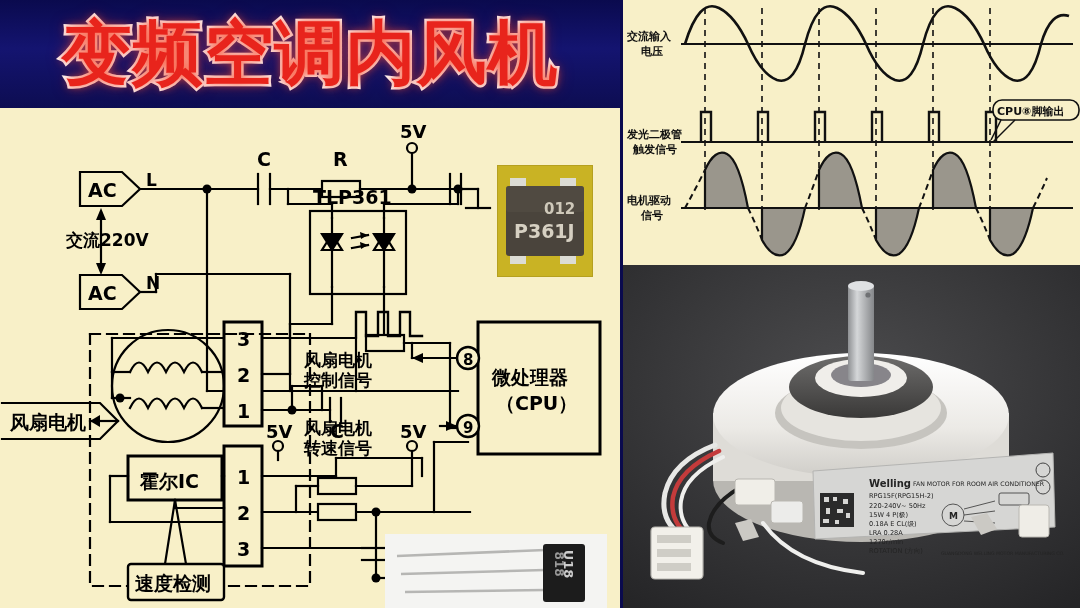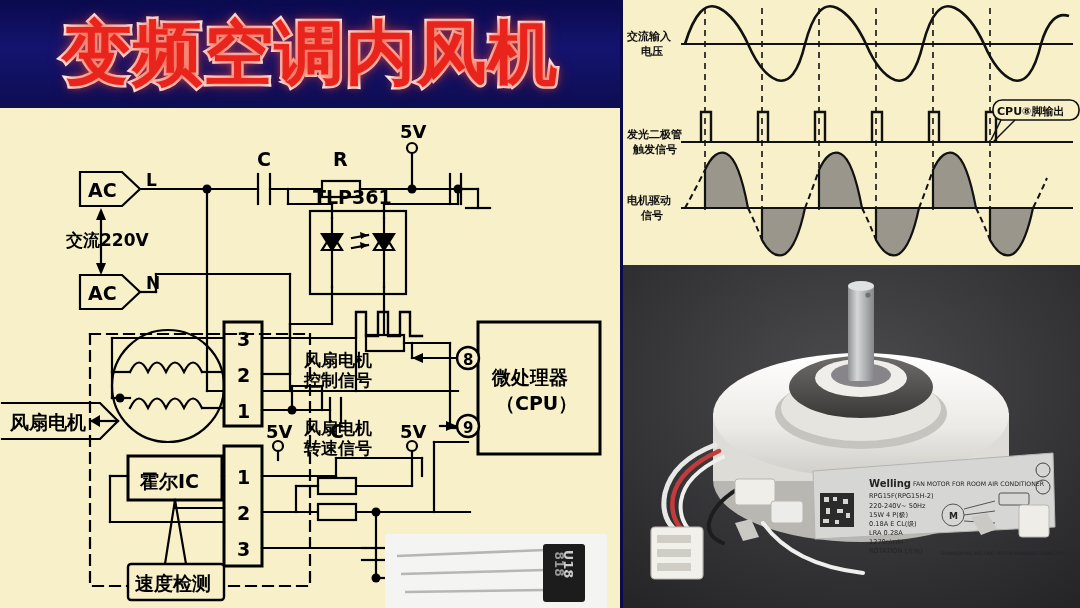--- a/index.html
+++ b/index.html
@@ -244,20 +244,33 @@
         <text x="237" y="274" font-size="19" font-weight="bold">2</text>
         <text x="237" y="310" font-size="19" font-weight="bold">1</text>
 
         <text x="237" y="376" font-size="19" font-weight="bold">1</text>
         <text x="237" y="412" font-size="19" font-weight="bold">2</text>
         <text x="237" y="448" font-size="19" font-weight="bold">3</text>
       </g>
     </svg>
   </div>
 
+  <div id="chipphoto">
+    <svg width="94" height="110" viewBox="0 0 94 110">
+      <rect x="0" y="0" width="94" height="110" fill="#c9b324"></rect>
+      <rect x="12" y="12" width="16" height="10" fill="#dcdcd4"></rect>
+      <rect x="62" y="12" width="16" height="10" fill="#dcdcd4"></rect>
+      <rect x="12" y="88" width="16" height="10" fill="#dcdcd4"></rect>
+      <rect x="62" y="88" width="16" height="10" fill="#dcdcd4"></rect>
+      <rect x="8" y="20" width="78" height="70" rx="3" fill="#4a443c"></rect>
+      <rect x="8" y="20" width="78" height="26" rx="3" fill="#565046" opacity="0.55"></rect>
+      <text x="46" y="48" font-size="15" font-weight="bold" fill="#cfc9ba" font-family="DejaVu Sans, sans-serif">012</text>
+      <text x="16" y="72" font-size="19" font-weight="bold" fill="#d6d0c2" font-family="DejaVu Sans, sans-serif">P361J</text>
+    </svg>
+  </div>
 
   <div id="hallphoto">
     <svg width="222" height="74" viewBox="0 0 222 74">
       <rect x="0" y="0" width="222" height="74" fill="#f4f4f2"></rect>
       <g stroke="#b6b6b4" stroke-width="2.6" fill="none">
         <path d="M12 22 L160 16"></path>
         <path d="M16 40 L160 36"></path>
         <path d="M20 58 L160 56"></path>
       </g>
       <rect x="158" y="10" width="42" height="58" rx="3" fill="#1c1c1c"></rect>

